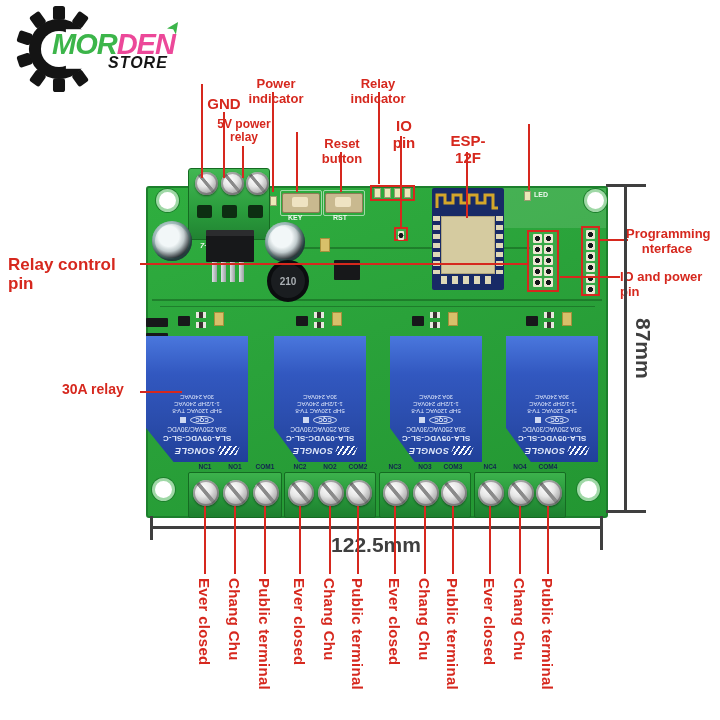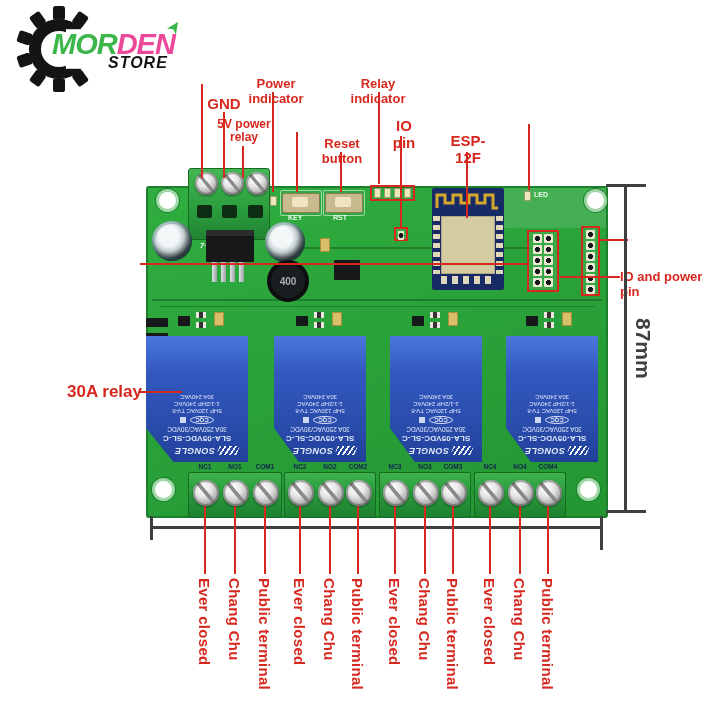--- a/index.html
+++ b/index.html
@@ -235,21 +235,21 @@
   </div>
 
   <div class="cap" style="left:152px;top:221px;"></div>
   <div class="cap" style="left:265px;top:222px;"></div>
   <div class="reg"></div>
   <div class="regpin" style="left:212px;top:262px;"></div>
   <div class="regpin" style="left:221px;top:262px;"></div>
   <div class="regpin" style="left:230px;top:262px;"></div>
   <div class="regpin" style="left:239px;top:262px;"></div>
   <div class="ind">
-      <span>400</span>
+      <span>210</span>
     </div>
   <div class="blk" style="left:334px;top:260px;width:26px;height:20px;"></div>
   <div class="blk" style="left:146px;top:318px;width:22px;height:9px;"></div>
   <div class="blk" style="left:146px;top:333px;width:22px;height:9px;"></div>
   <div class="ycap" style="left:320px;top:238px;"></div>
 
   <div>
     <span class="blk" style="left:178px;top:316px;width:12px;height:10px;"></span>
     <span class="res" style="left:196px;top:312px;"></span>
     <span class="res" style="left:196px;top:322px;"></span>
@@ -390,38 +390,42 @@
   <div class="vl" style="left:223px;top:112px;height:66px;"></div>
   <div class="vl" style="left:242px;top:146px;height:32px;"></div>
   <div class="vl" style="left:272px;top:92px;height:100px;"></div>
   <div class="vl" style="left:296px;top:132px;height:60px;"></div>
   <div class="vl" style="left:340px;top:152px;height:40px;"></div>
   <div class="vl" style="left:378px;top:92px;height:92px;"></div>
   <div class="vl" style="left:400px;top:136px;height:92px;"></div>
   <div class="vl" style="left:466px;top:152px;height:66px;"></div>
   <div class="vl" style="left:528px;top:124px;height:66px;"></div>
 
+  <div class="note" style="left:8px;top:255px;width:132px;font-size:17px;text-align:left;">Relay control pin</div>
   <div class="hl" style="left:140px;top:263px;width:387px;"></div>
 
-  <div class="note" style="left:62px;top:382px;width:80px;font-size:17px;text-align:right;">30A relay</div>
+  <div class="note" style="left:62px;top:382px;width:80px;font-size:14px;text-align:left;">30A relay</div>
   <div class="hl" style="left:140px;top:391px;width:42px;"></div>
 
+  <div class="note" style="left:626px;top:227px;width:82px;font-size:13px;">Programming
+nterface</div>
   <div class="hl" style="left:600px;top:239px;width:28px;"></div>
 
   <div class="note" style="left:620px;top:270px;width:96px;font-size:13px;text-align:left;">IO and power pin</div>
   <div class="hl" style="left:560px;top:276px;width:60px;"></div>
 
   <div class="dv" style="left:624px;top:186px;height:326px;"></div>
   <div class="dh" style="left:606px;top:184px;width:40px;"></div>
   <div class="dh" style="left:606px;top:510px;width:40px;"></div>
   <div class="dimtext" style="left:655px;top:318px;transform:rotate(90deg);transform-origin:0 0;">87mm</div>
 
   <div class="dh" style="left:152px;top:526px;width:450px;"></div>
   <div class="dv" style="left:150px;top:516px;height:24px;"></div>
   <div class="dv" style="left:600px;top:516px;height:34px;"></div>
+  <div class="dimtext" style="left:330px;top:533px;width:92px;text-align:center;">122.5mm</div>
 
   <div class="vl" style="left:204px;top:506px;height:68px;"></div>
   <div class="vl" style="left:234px;top:506px;height:68px;"></div>
   <div class="vl" style="left:264px;top:506px;height:68px;"></div>
   <div class="vl" style="left:299px;top:506px;height:68px;"></div>
   <div class="vl" style="left:329px;top:506px;height:68px;"></div>
   <div class="vl" style="left:357px;top:506px;height:68px;"></div>
   <div class="vl" style="left:394px;top:506px;height:68px;"></div>
   <div class="vl" style="left:424px;top:506px;height:68px;"></div>
   <div class="vl" style="left:452px;top:506px;height:68px;"></div>

